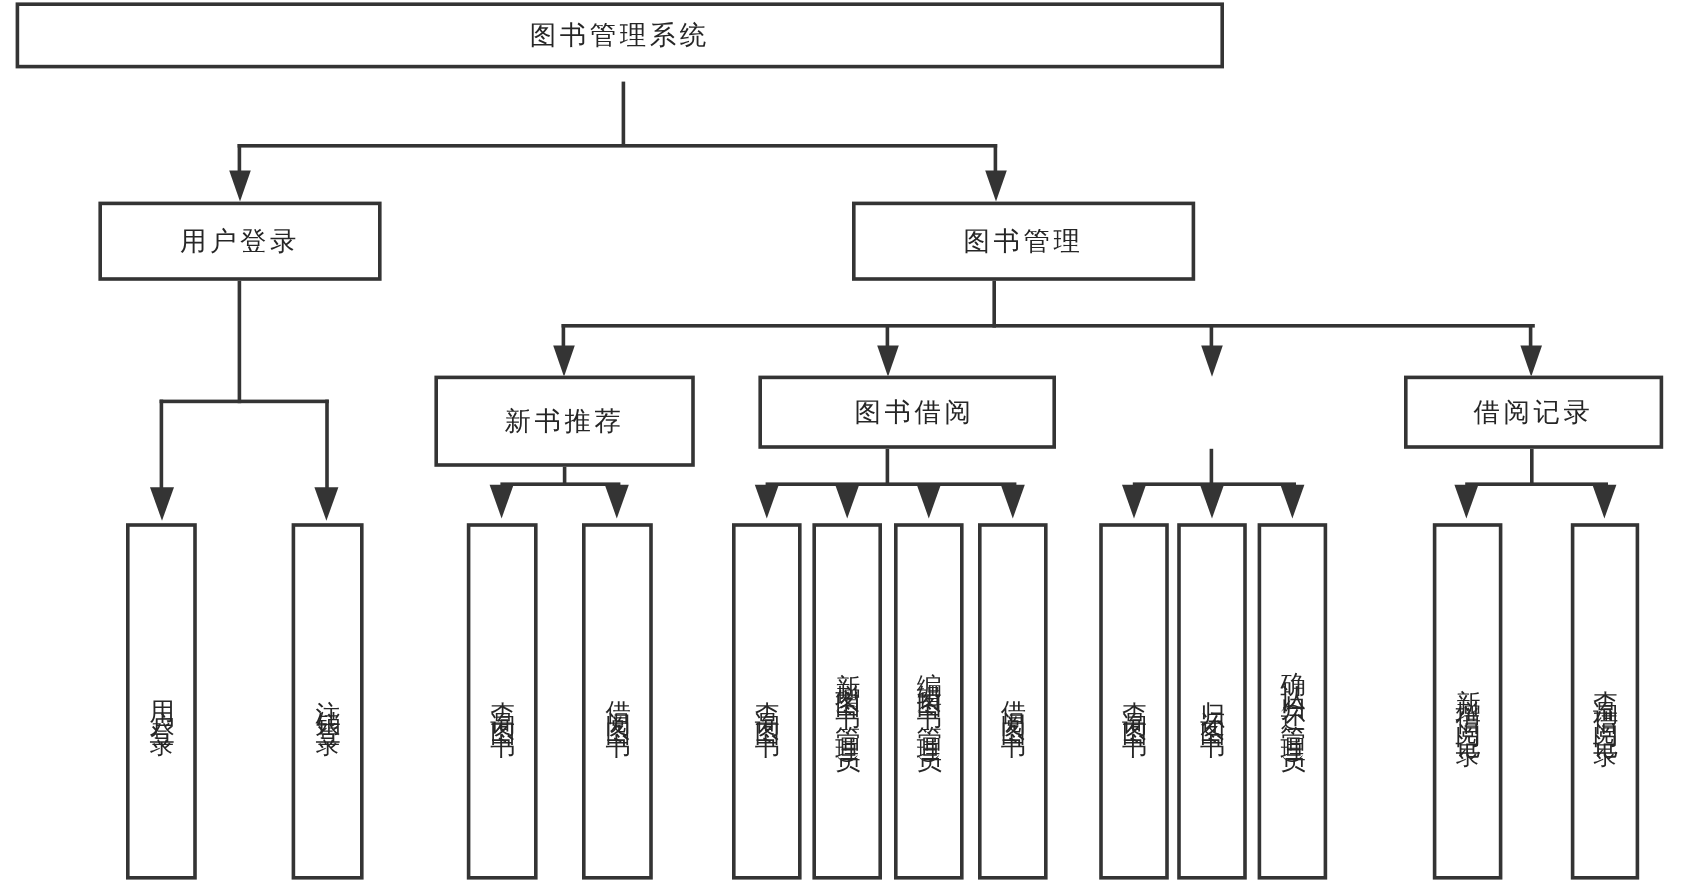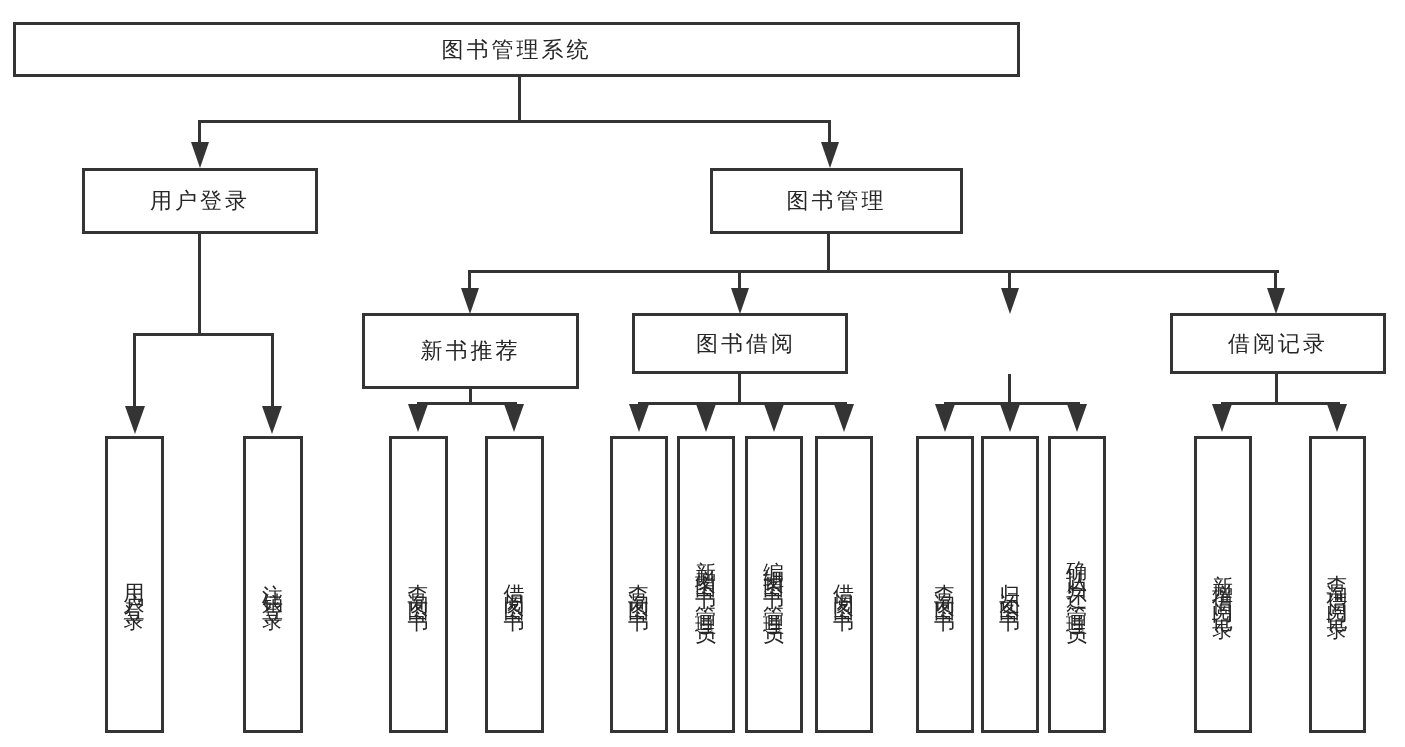--- a/index.html
+++ b/index.html
@@ -28,35 +28,35 @@
   .watermark{
     position:absolute;top:714px;right:4px;z-index:5;
     font-size:20px;color:rgba(178,178,178,0.95);letter-spacing:1px;white-space:nowrap;
   }
 </style>
 </head>
 <body>
 
 <div id="canvas">
 
-  <div class="box" style="left:13px;top:22px;width:1007px;height:55px;">
+  <div class="box" style="left:13px;top:2px;width:1007px;height:55px;">
     <span class="hlabel">图书管理系统</span>
   </div>
 
   <div class="v" style="left:518px;top:68px;height:53px;"></div>
   <div class="h" style="left:198px;top:120px;width:633px;"></div>
   <div class="v" style="left:198px;top:120px;height:26px;"></div>
   <div class="ah small" style="left:191px;top:142px;"></div>
   <div class="v" style="left:828px;top:120px;height:26px;"></div>
   <div class="ah small" style="left:821px;top:142px;"></div>
 
   <div class="box" style="left:82px;top:168px;width:236px;height:66px;">
     <span class="hlabel">用户登录</span>
   </div>
-  <div class="box" style="left:710px;top:168px;width:253px;height:66px;">
+  <div class="box" style="left:710px;top:168px;width:286px;height:66px;">
     <span class="hlabel">图书管理</span>
   </div>
 
   <div class="v" style="left:198px;top:233px;height:103px;"></div>
   <div class="h" style="left:133px;top:333px;width:141px;"></div>
   <div class="v" style="left:133px;top:333px;height:76px;"></div>
   <div class="ah" style="left:125px;top:406px;"></div>
   <div class="v" style="left:271px;top:333px;height:76px;"></div>
   <div class="ah" style="left:262px;top:406px;"></div>
 
@@ -67,21 +67,21 @@
   <div class="v" style="left:738px;top:270px;height:22px;"></div>
   <div class="ah small" style="left:731px;top:288px;"></div>
   <div class="v" style="left:1008px;top:270px;height:22px;"></div>
   <div class="ah small" style="left:1001px;top:288px;"></div>
   <div class="v" style="left:1274px;top:270px;height:22px;"></div>
   <div class="ah small" style="left:1267px;top:288px;"></div>
 
   <div class="box" style="left:362px;top:313px;width:217px;height:76px;">
     <span class="hlabel">新书推荐</span>
   </div>
-  <div class="box" style="left:632px;top:313px;width:216px;height:61px;padding-left:12px;">
+  <div class="box" style="left:632px;top:313px;width:248px;height:61px;padding-left:12px;">
     <span class="hlabel">图书借阅</span>
   </div>
   <div class="box" style="left:1170px;top:313px;width:216px;height:61px;">
     <span class="hlabel">借阅记录</span>
   </div>
 
   <div class="v" style="left:469px;top:374px;height:31px;"></div>
   <div class="h" style="left:417px;top:402px;width:100px;"></div>
   <div class="ah" style="left:408px;top:404px;"></div>
   <div class="ah" style="left:504px;top:404px;"></div>

